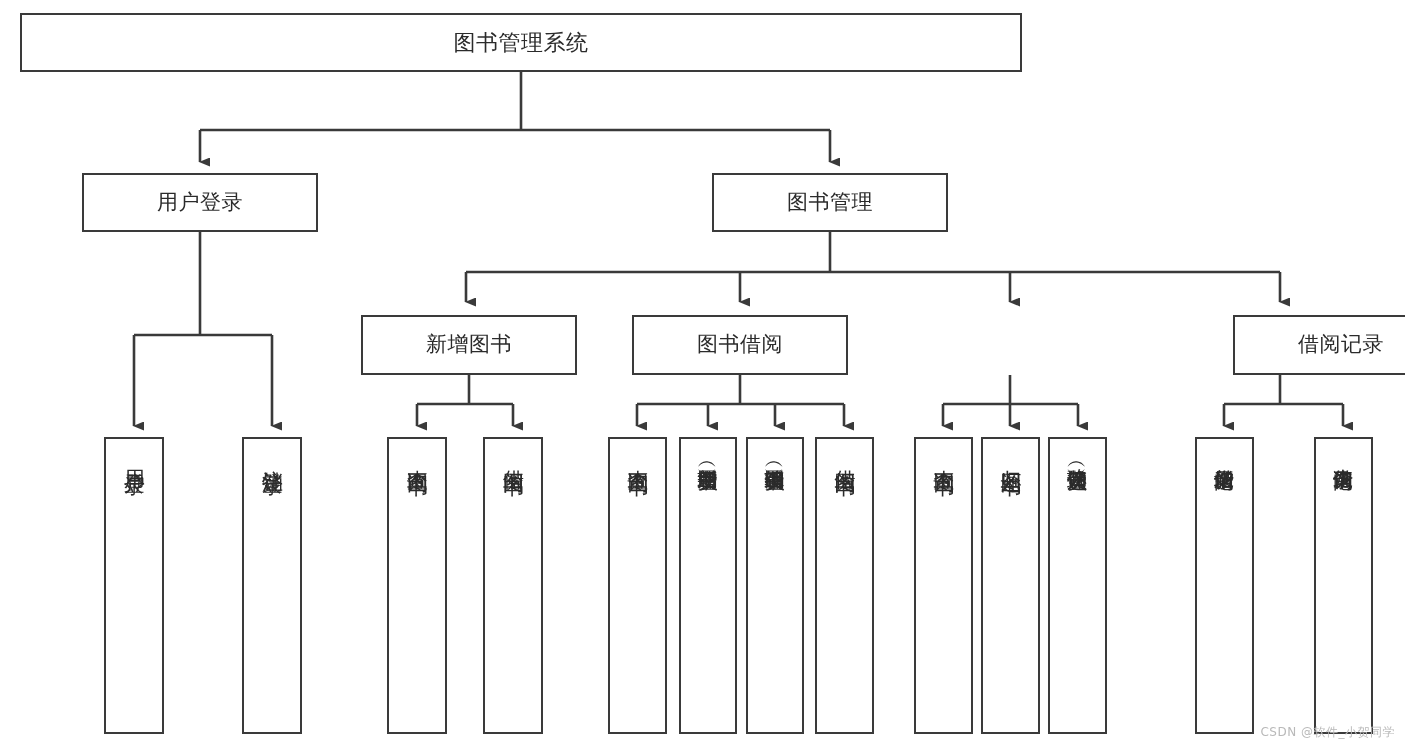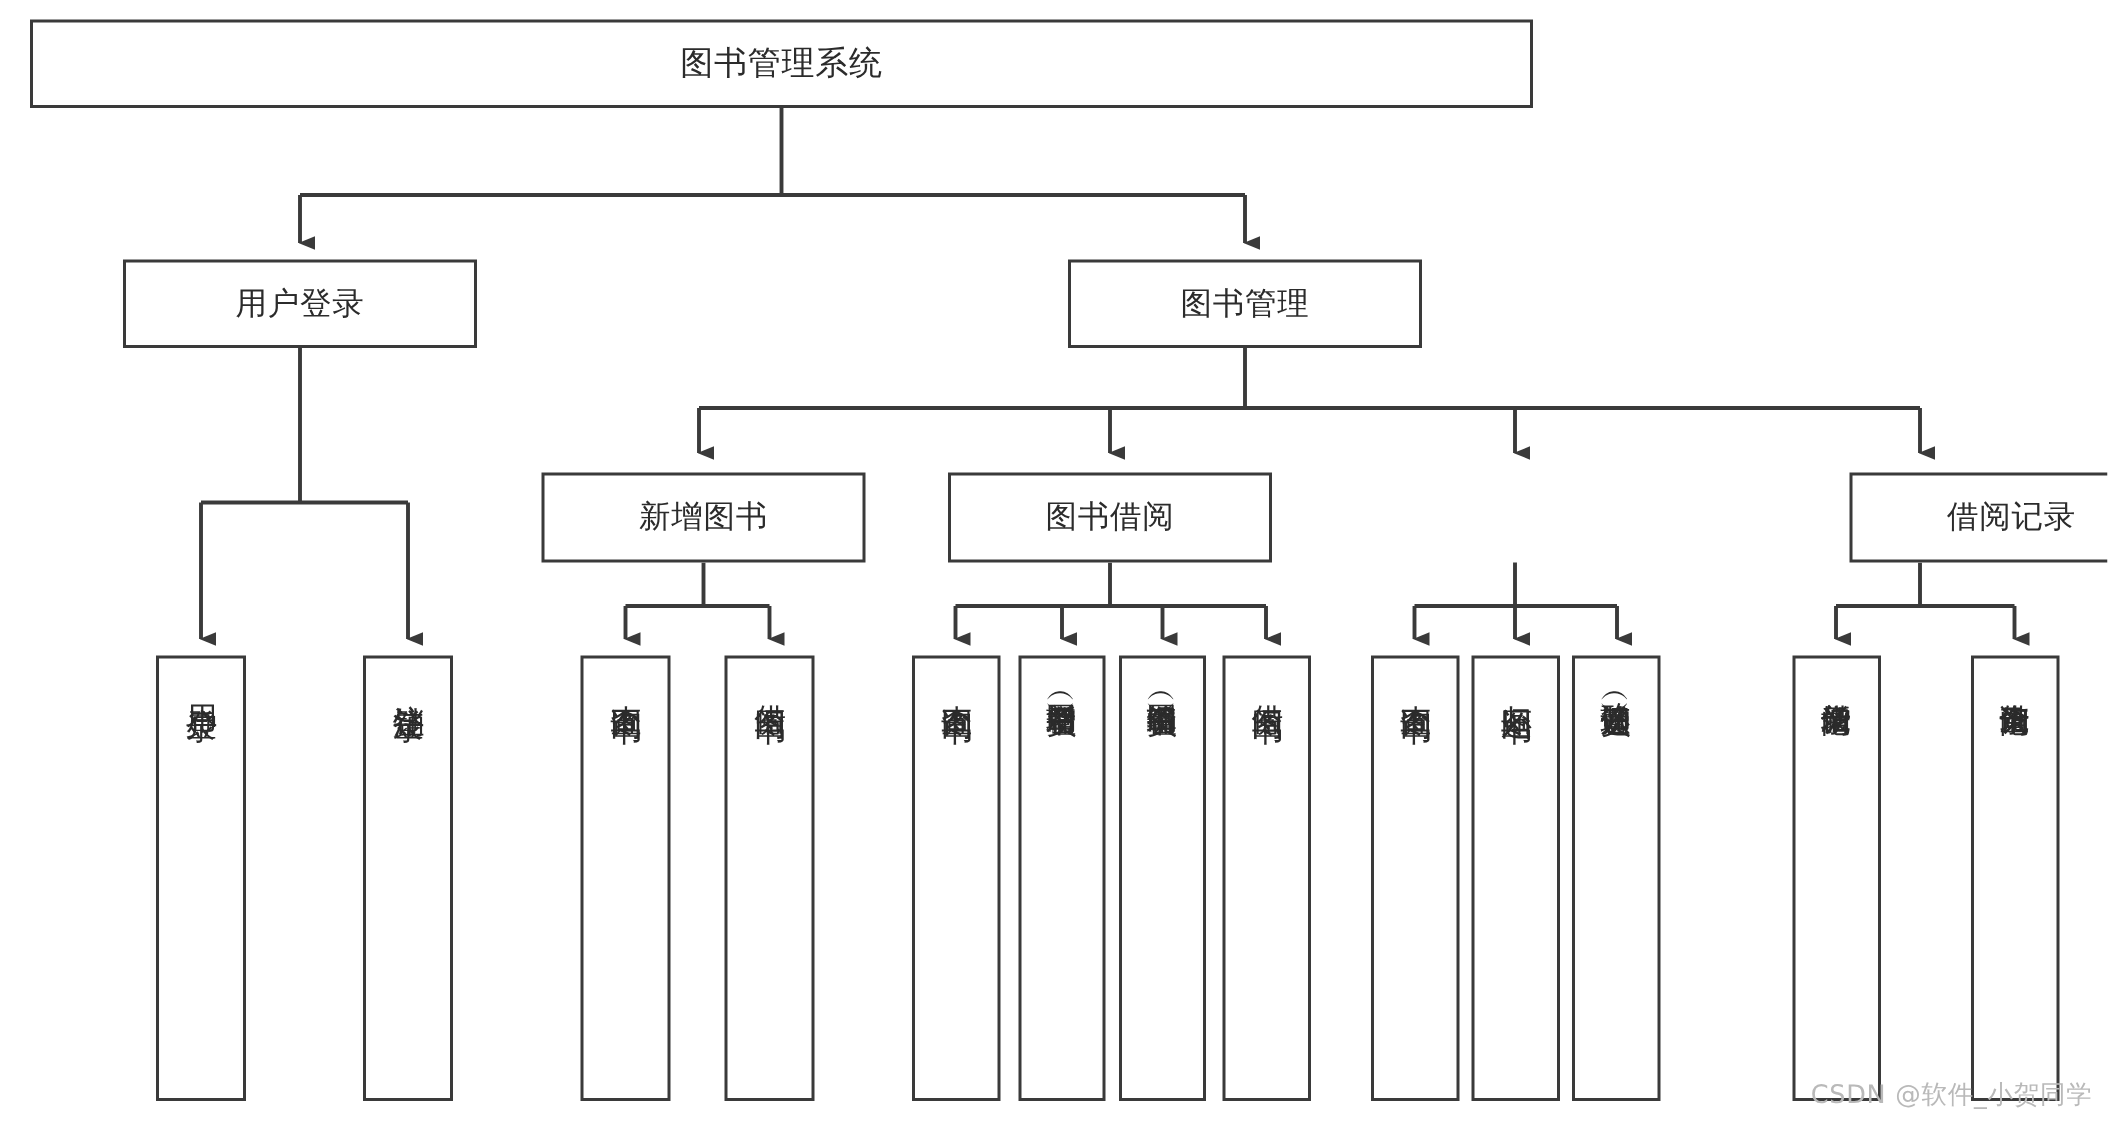--- a/index.html
+++ b/index.html
@@ -63,21 +63,21 @@
     white-space: nowrap;
   }
   .node.vert.tight .cap {
     font-size: 20px;
     letter-spacing: 0.5px;
   }
   .watermark {
     position: absolute;
     right: 10px;
     bottom: 6px;
-    font-size: 17px;
+    font-size: 12px;
     color: #b9b9b9;
     white-space: nowrap;
     letter-spacing: 0.5px;
   }
 </style>
 </head>
 <body>
 
 <div id="canvas">
 

